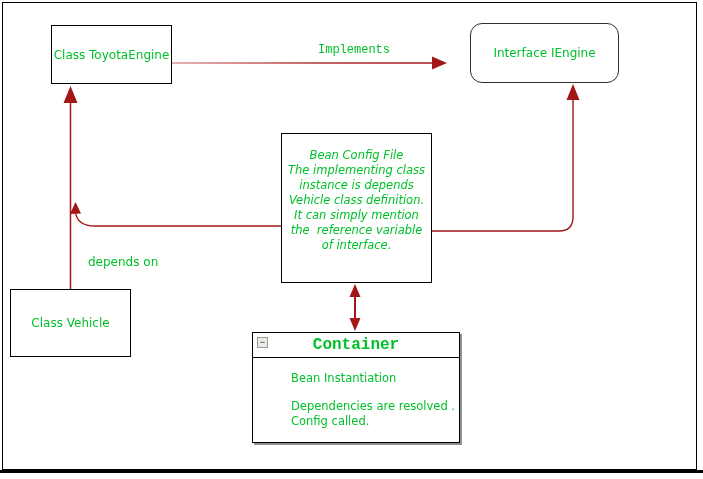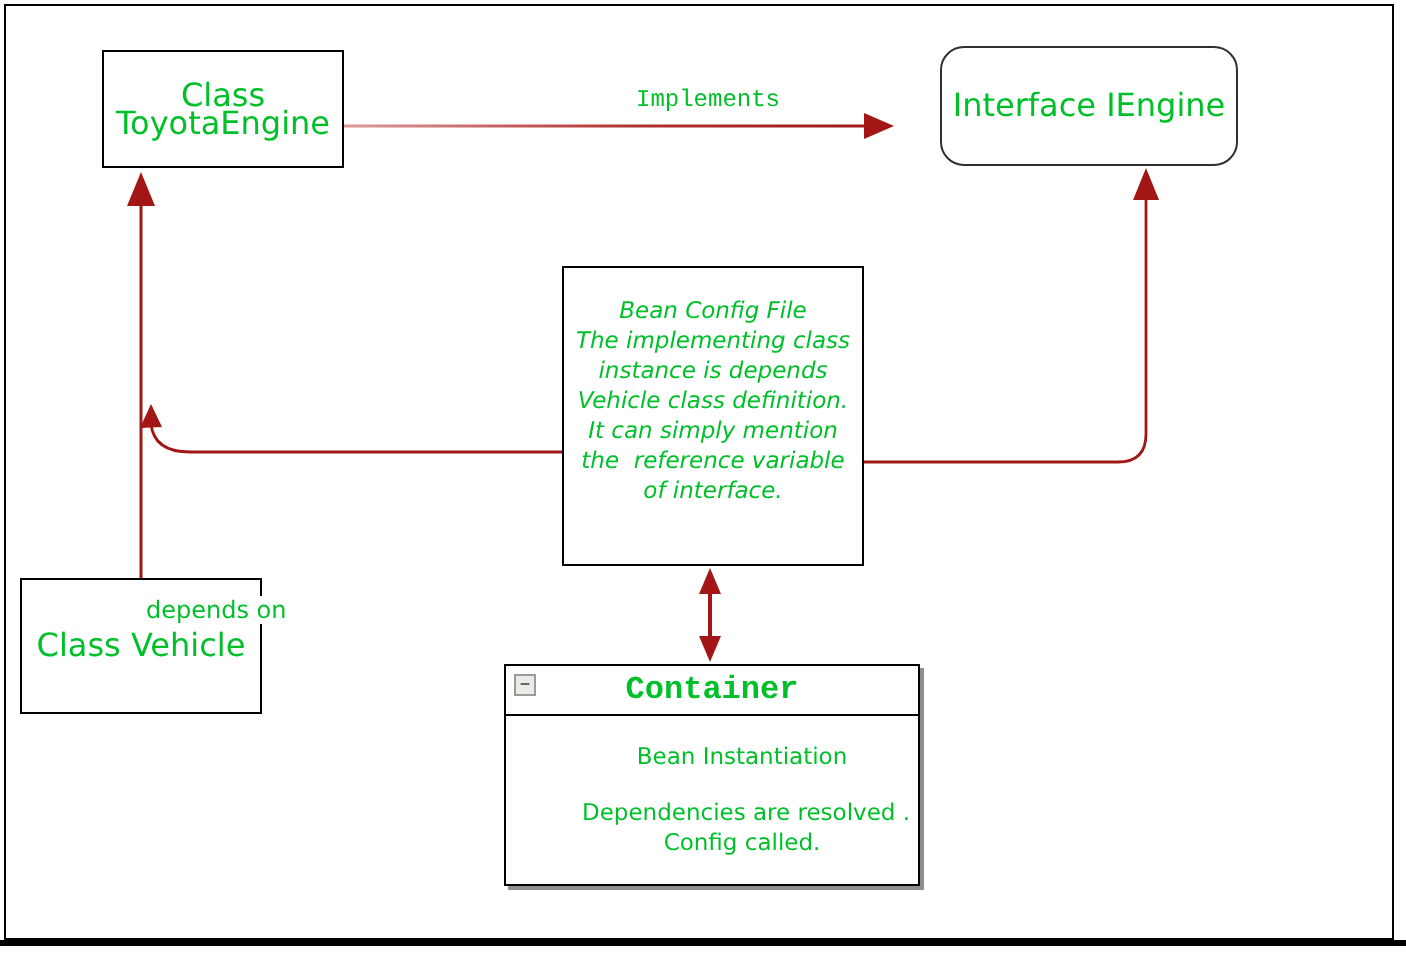--- a/index.html
+++ b/index.html
@@ -14,21 +14,21 @@
   }
   .frame-bottom-bar{
     position:absolute;left:0;top:470px;width:703px;height:3px;background:#000;
   }
   .connector-layer{position:absolute;left:0;top:0;width:703px;height:479px;pointer-events:none;}
   .node{
     position:absolute;box-sizing:border-box;background:#fff;border:1.5px solid #000;
     display:flex;align-items:center;justify-content:center;text-align:center;
   }
   .green{color:#00c02a;}
-  .node-label{font-size:16px;line-height:14px;}
+  .node-label{font-size:12px;line-height:14px;}
   #node-toyota{left:51px;top:25px;width:121px;height:59px;}
   #node-iengine{left:470px;top:23px;width:149px;height:60px;border-radius:12px;border-color:#2f2f2f;}
   #node-bean{left:281px;top:133px;width:151px;height:150px;display:block;padding-top:14px;font-style:italic;}
   .bean-line{font-size:11.5px;line-height:15px;text-align:center;white-space:pre;}
   #node-vehicle{left:10px;top:289px;width:121px;height:68px;}
   #node-container{
     left:252px;top:332px;width:208px;height:111px;display:block;
     box-shadow:2px 2px 0 #909090;
   }
   .container-titlebar{
@@ -36,25 +36,25 @@
     display:flex;align-items:center;justify-content:center;
   }
   .collapse-btn{
     position:absolute;left:4px;top:4px;width:11px;height:11px;box-sizing:border-box;
     background:#eceae4;border:1px solid #9a9a9a;
     display:flex;align-items:center;justify-content:center;
     font-size:9px;line-height:9px;color:#222;padding:0;
   }
   .container-title{font-size:16px;font-weight:bold;font-family:Liberation Mono, monospace;}
   .container-body{padding:13px 8px 0 38px;}
-  .container-body .body-line{font-size:11.5px;line-height:15px;text-align:center;white-space:pre;}
+  .container-body .body-line{font-size:11.5px;line-height:15px;text-align:left;white-space:pre;}
   .body-gap{height:13px;}
   .edge-label{position:absolute;font-size:12px;line-height:14px;}
   #label-implements{left:318px;top:43px;font-family:Liberation Mono, monospace;}
-  #label-depends{left:72px;top:255px;background:#fff;padding:0 1px;margin-top:43px;}
+  #label-depends{left:72px;top:255px;background:#fff;padding:0 16px;}
 </style>
 </head>
 <body>
 
 <div class="frame"></div>
 <div class="frame-bottom-bar"></div>
 
 <svg class="connector-layer" width="703" height="479" viewBox="0 0 703 479" xmlns="http://www.w3.org/2000/svg">
   <defs>
     <linearGradient id="implGrad" gradientUnits="userSpaceOnUse" x1="172" y1="63" x2="440" y2="63">

